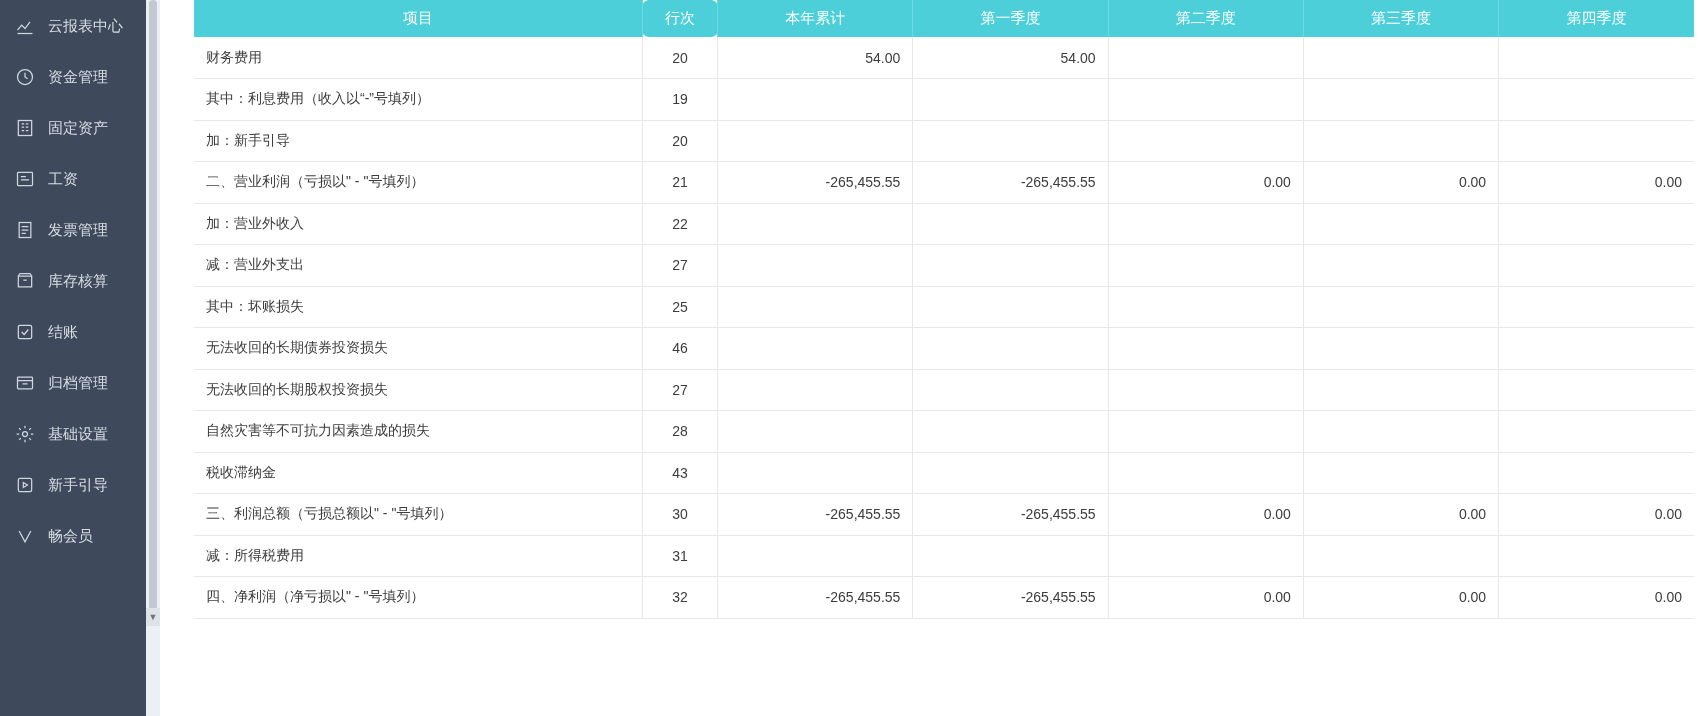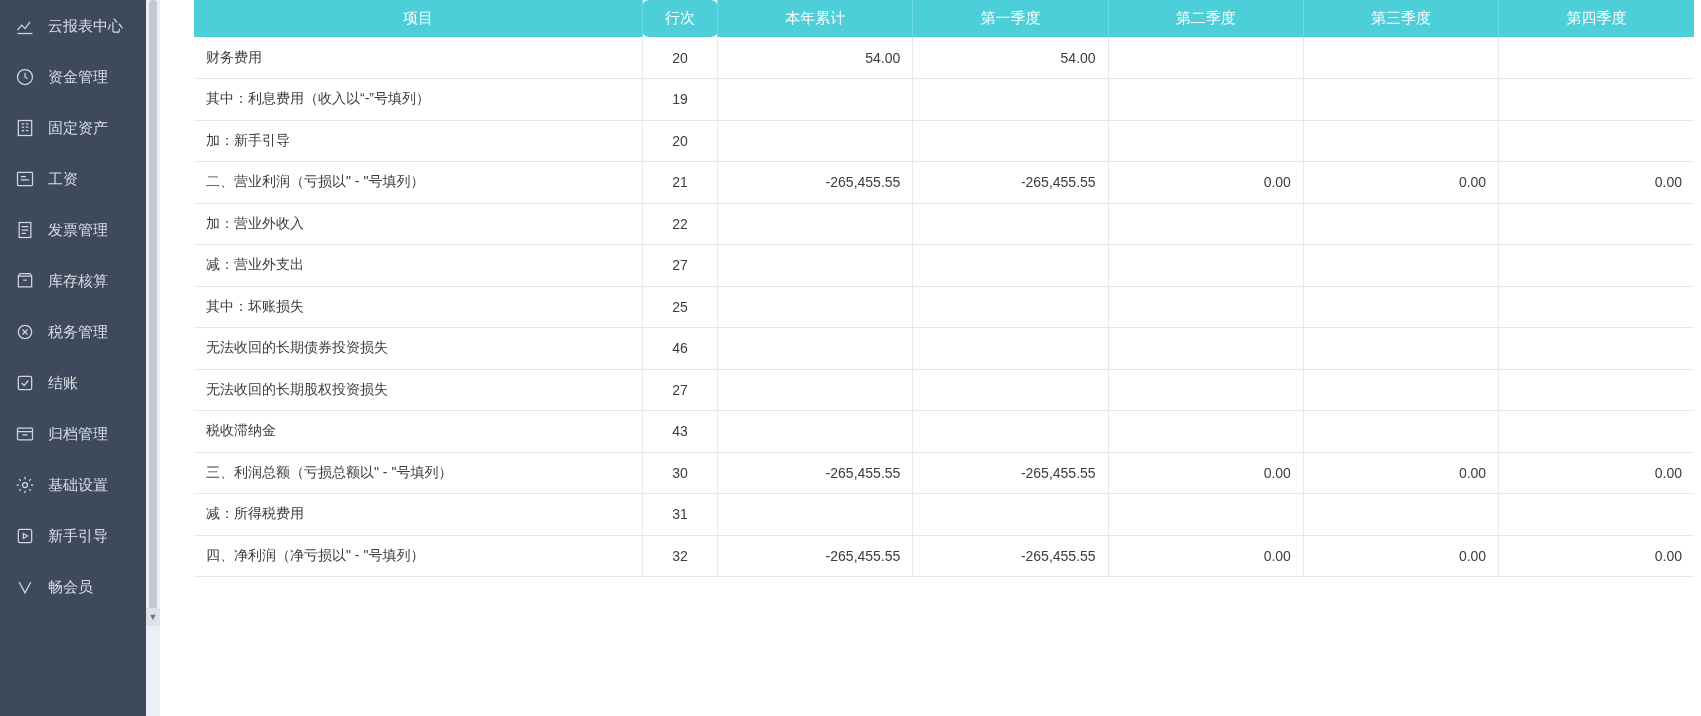--- a/index.html
+++ b/index.html
@@ -193,29 +193,20 @@
               <path d="M4 6h16v13H4z"></path>
               <path d="M4 6l2-3h12l2 3"></path>
               <path d="M10 11h4"></path>
             </svg>
           </span>
           <span class="nav-label">库存核算</span>
         </li>
         <li class="nav-item">
           <span class="nav-icon">
             <svg width="20" height="20" viewBox="0 0 24 24" fill="none" stroke="currentColor" stroke-width="1.5">
-              <circle cx="12" cy="12" r="8"></circle>
-              <path d="M9 9l6 6M15 9l-6 6"></path>
-            </svg>
-          </span>
-          <span class="nav-label">税务管理</span>
-        </li>
-        <li class="nav-item">
-          <span class="nav-icon">
-            <svg width="20" height="20" viewBox="0 0 24 24" fill="none" stroke="currentColor" stroke-width="1.5">
               <rect x="4" y="4" width="16" height="16" rx="2"></rect>
               <path d="M8 12l3 3 5-6"></path>
             </svg>
           </span>
           <span class="nav-label">结账</span>
         </li>
         <li class="nav-item">
           <span class="nav-icon">
             <svg width="20" height="20" viewBox="0 0 24 24" fill="none" stroke="currentColor" stroke-width="1.5">
               <rect x="3" y="5" width="18" height="14" rx="1"></rect>
@@ -347,20 +338,29 @@
           <tr>
             <td class="c-item ind2">无法收回的长期股权投资损失</td>
             <td class="c-line">27</td>
             <td class="c-num"></td>
             <td class="c-num"></td>
             <td class="c-num"></td>
             <td class="c-num"></td>
             <td class="c-num"></td>
           </tr>
           <tr>
+            <td class="c-item ind2">自然灾害等不可抗力因素造成的损失</td>
+            <td class="c-line">28</td>
+            <td class="c-num"></td>
+            <td class="c-num"></td>
+            <td class="c-num"></td>
+            <td class="c-num"></td>
+            <td class="c-num"></td>
+          </tr>
+          <tr>
             <td class="c-item ind2">税收滞纳金</td>
             <td class="c-line">43</td>
             <td class="c-num"></td>
             <td class="c-num"></td>
             <td class="c-num"></td>
             <td class="c-num"></td>
             <td class="c-num"></td>
           </tr>
           <tr>
             <td class="c-item ind0">三、利润总额（亏损总额以" - "号填列）</td>

